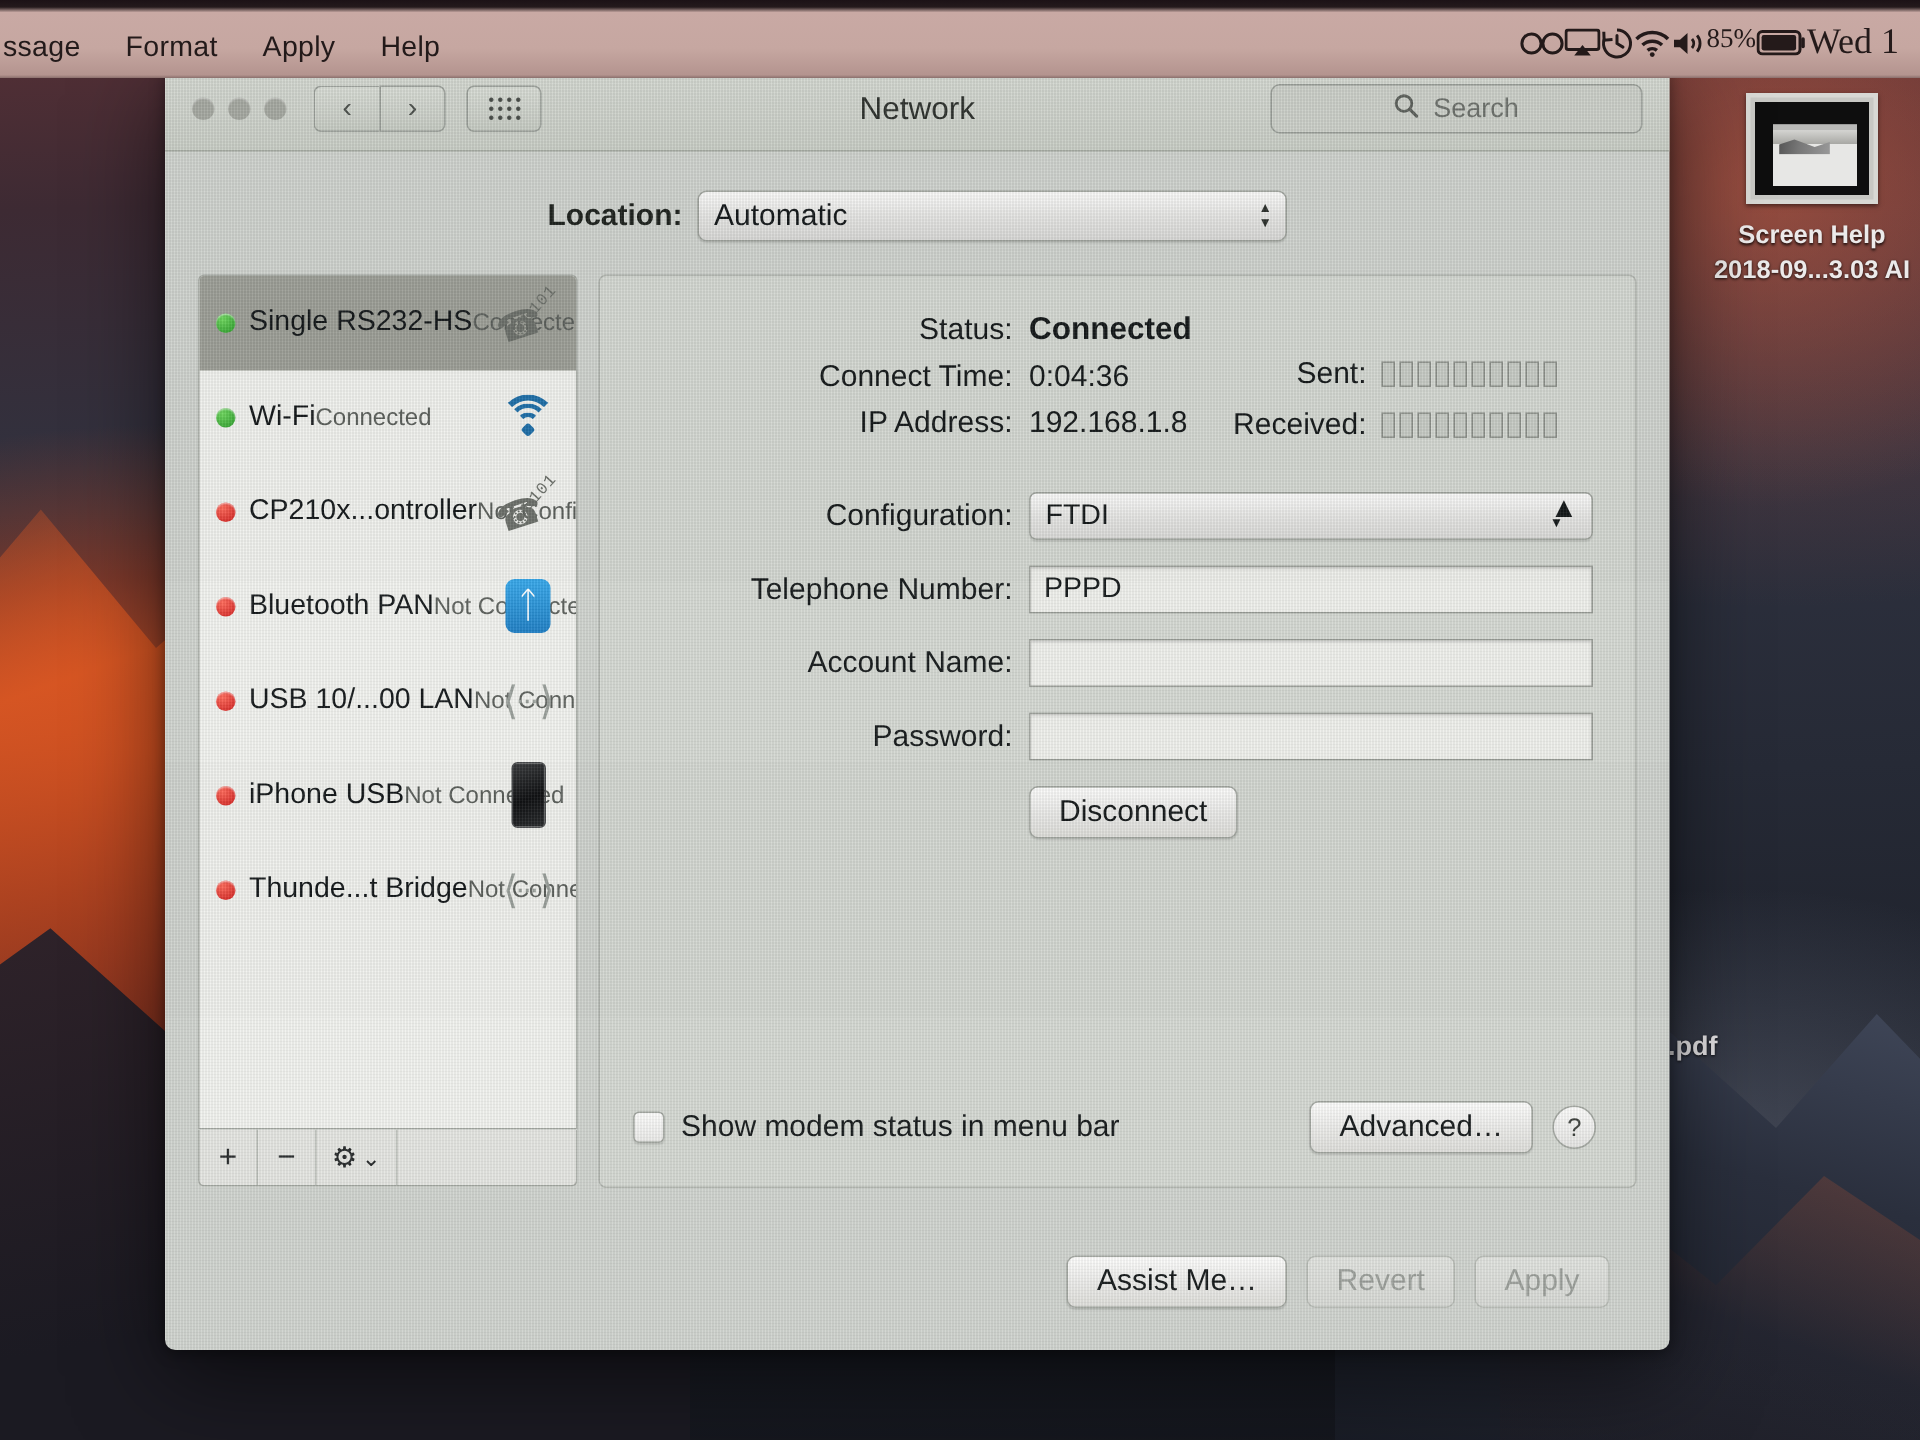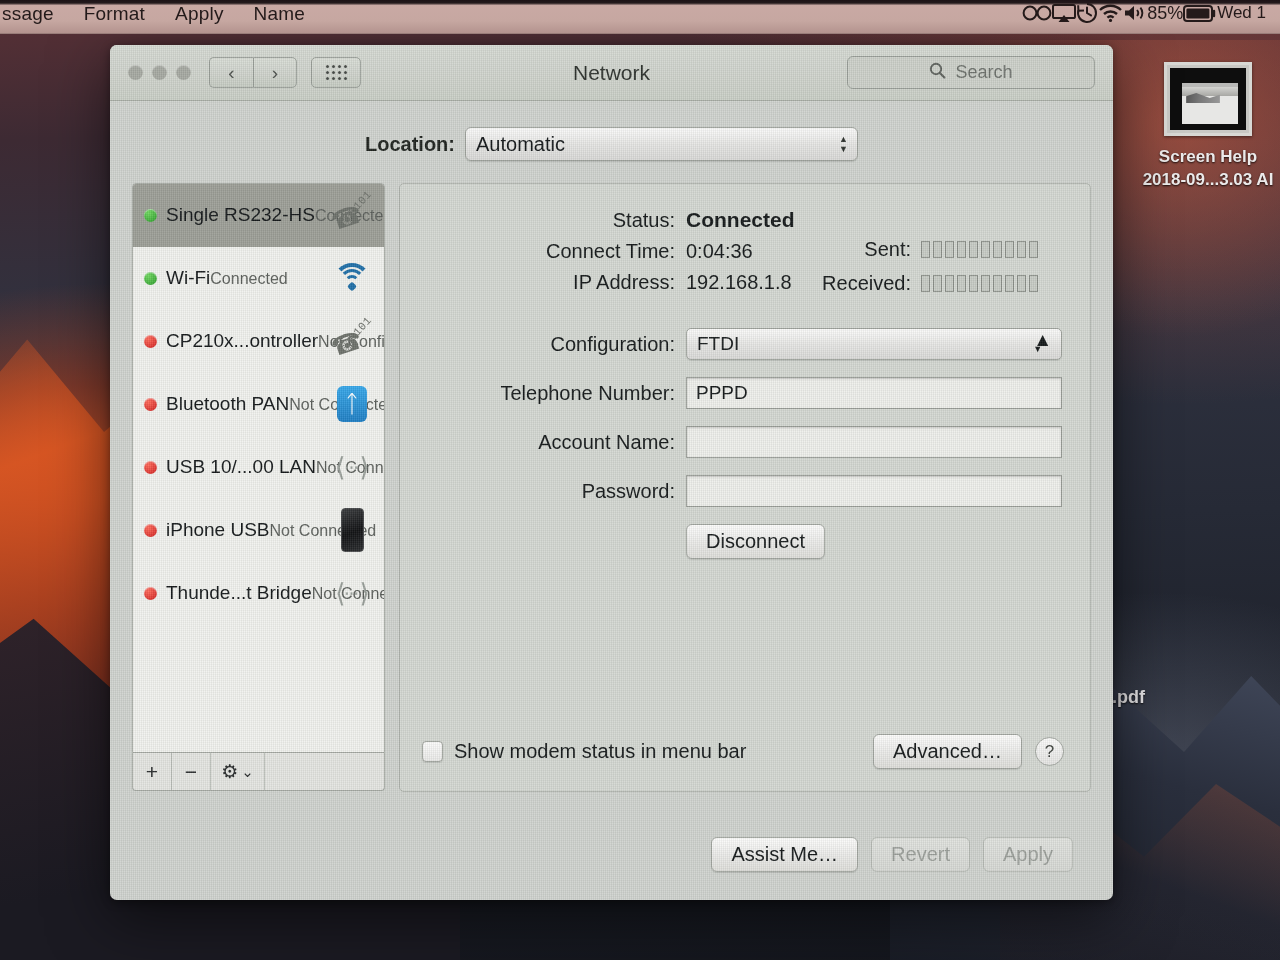--- a/index.html
+++ b/index.html
@@ -43,38 +43,38 @@
     background: linear-gradient(200deg, rgba(180,90,60,0.5) 0%, rgba(40,30,36,0.2) 60%);
     clip-path: polygon(0% 60%, 22% 34%, 48% 56%, 72% 30%, 100% 50%, 100% 100%, 0% 100%);
   }
   #glow-top-right {
     right: 0; top: 40px; width: 340px; height: 300px;
     background: radial-gradient(ellipse at 70% 30%, rgba(198,98,70,0.45) 0%, rgba(90,48,52,0) 70%);
   }
 
   
   #menubar {
-    position: absolute; left: 0; top: 0; width: 1280px; height: 34px;
+    position: absolute; left: 0; top: 0; width: 1280px; height: 52px;
     background: linear-gradient(180deg, #1c1216 0%, #241a1c 9%, #c9a9a4 16%, #c6a7a1 62%, #b4948f 96%, #8a6f6c 100%);
     display: flex; align-items: flex-end;
     padding: 0 10px 5px 0;
     z-index: 40;
   }
   #menubar-left { display: flex; align-items: center; gap: 30px; padding-left: 2px; padding-bottom: 4px; }
   .menu-title {
     font-size: 19px; color: #231a1a; letter-spacing: .2px;
     white-space: nowrap; font-weight: 400;
   }
   #menubar-right {
-    margin-left: auto; display: flex; align-items: center; 
-    padding-bottom: 5px; padding-right: 4px;
+    margin-left: auto; display: flex; 
+    padding-bottom: 5px; padding-right: 4px; font-family: Liberation Serif, serif;
   }
   .mb-icon { color: #241a1a; display: flex; align-items: center; }
   #battery-pct { font-size: 18px; color: #241a1a; }
-  #clock-text { font-size: 17px; color: #241a1a; white-space: nowrap; }
+  #clock-text { font-size: 24px; color: #241a1a; white-space: nowrap; }
 
   
   #desktop-file {
     position: absolute; left: 1128px; top: 62px; width: 160px;
     display: flex; flex-direction: column; align-items: center; z-index: 20;
   }
   #file-thumb {
     width: 88px; height: 74px;
     background: #c8c8c4;
     border: 3px solid #d8d8d4;
@@ -355,21 +355,21 @@
   <div class="ridge" id="ridge-left"></div>
   <div class="ridge" id="ridge-dark-left"></div>
   <div class="ridge" id="ridge-right"></div>
   <div class="ridge" id="ridge-right-warm"></div>
 
   <div id="menubar">
     <div id="menubar-left">
       <span class="menu-title">ssage</span>
       <span class="menu-title">Format</span>
       <span class="menu-title">Apply</span>
-      <span class="menu-title">Name</span>
+      <span class="menu-title">Help</span>
     </div>
     <div id="menubar-right">
       <span class="mb-icon">
         <svg width="30" height="16" viewBox="0 0 30 16">
             <circle cx="8" cy="8" r="6.4" fill="none" stroke="#241a1a" stroke-width="2"></circle>
             <circle cx="22" cy="8" r="6.4" fill="none" stroke="#241a1a" stroke-width="2"></circle>
             <path d="M14.4 8 H15.6" stroke="#241a1a" stroke-width="2"></path>
           </svg>
       </span>
       <span class="mb-icon">

